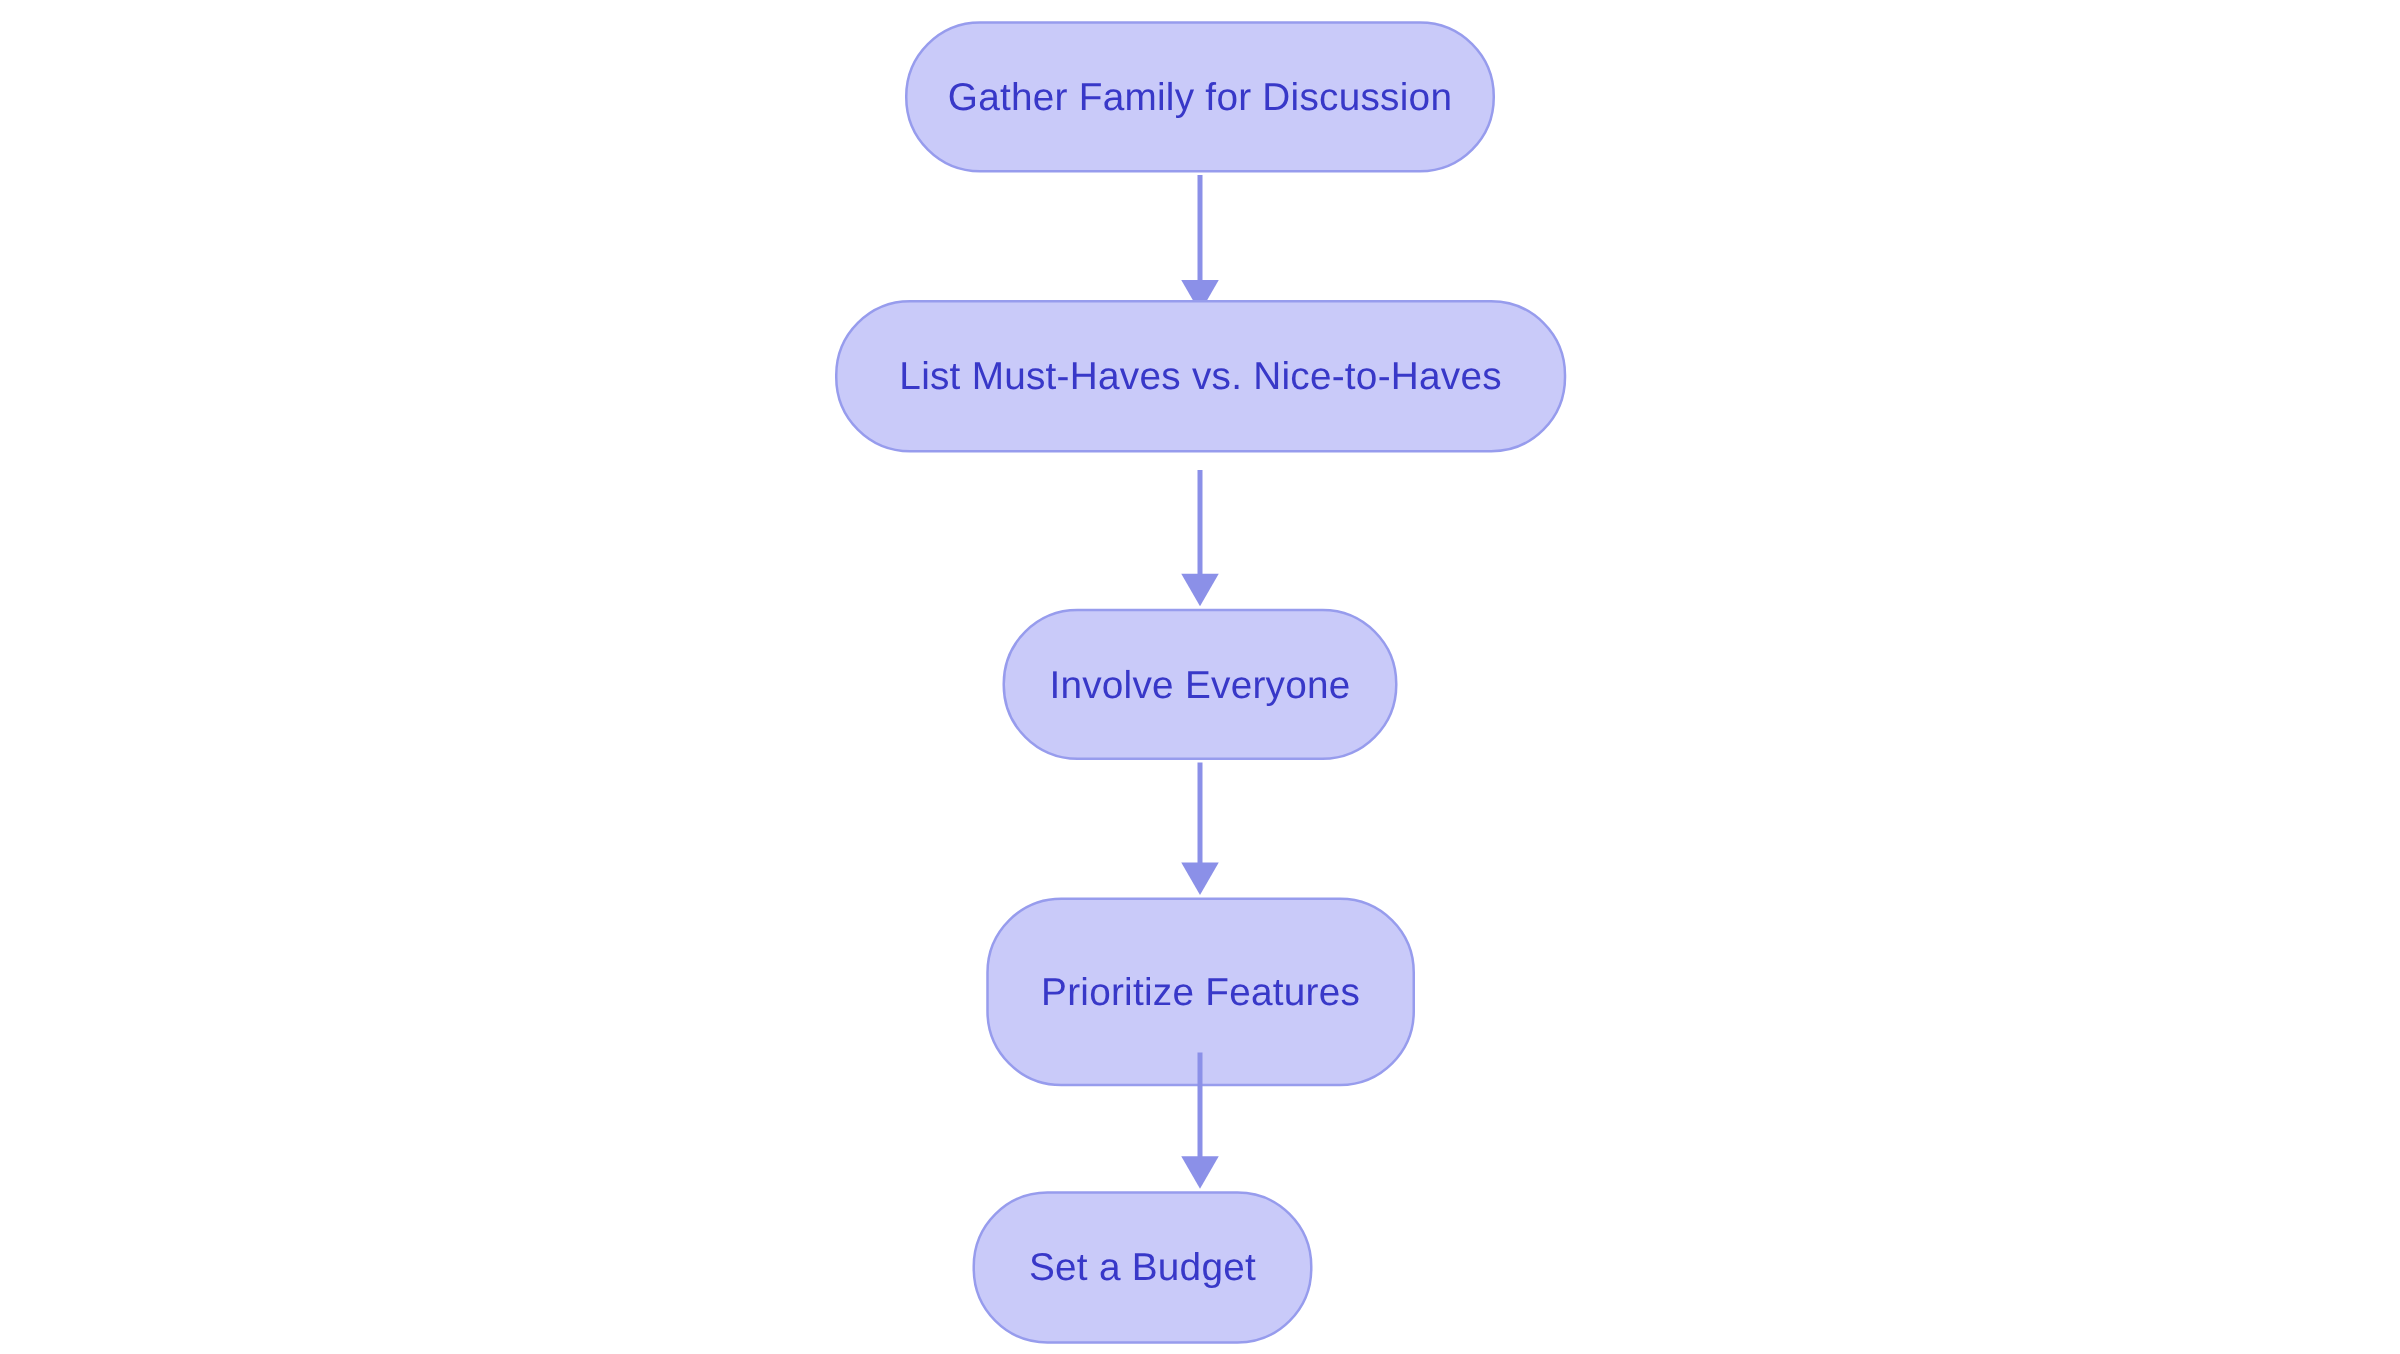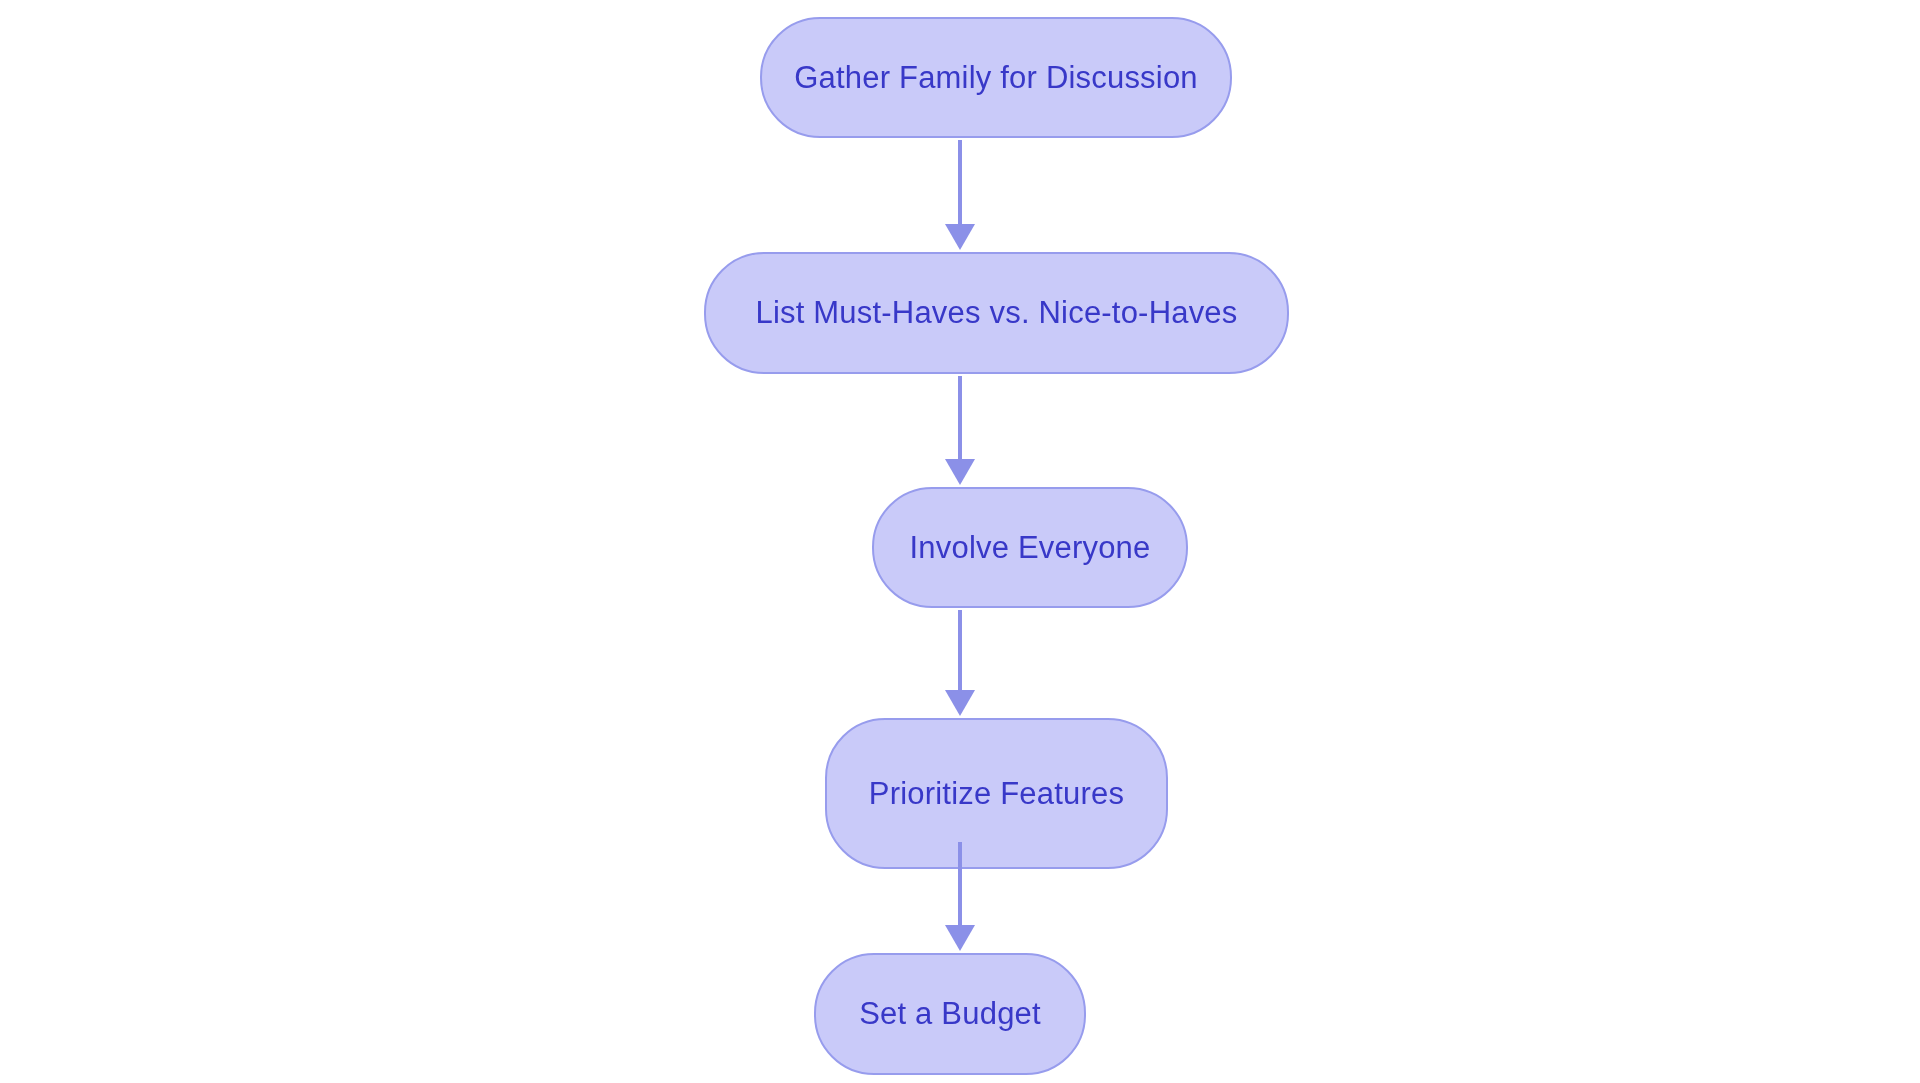--- a/index.html
+++ b/index.html
@@ -22,25 +22,24 @@
     border-radius: 60px;
     background: var(--node-fill, #c9caf9);
     border: 2px solid var(--node-border, #979ced);
     display: flex;
     align-items: center;
     justify-content: center;
     color: var(--node-text, #3838c8);
     font-size: 31px;
     letter-spacing: 0.2px;
     white-space: nowrap;
-    margin-left: 36px;
   }
   .node-1 { left: 724px; top: 17px;  width: 472px; }
-  .node-2 { left: 668px; top: 252px; width: 585px; height: 122px; }
-  .node-3 { left: 836px; top: 487px; width: 316px; }
+  .node-2 { left: 668px; top: 240px; width: 585px; height: 122px; }
+  .node-3 { left: 802px; top: 487px; width: 316px; }
   .node-4 { left: 789px; top: 718px; width: 343px; height: 151px; }
   .node-5 { left: 778px; top: 953px; width: 272px; height: 122px; }
 
   .flow-arrow {
     position: absolute;
     left: 945px;
     width: 30px;
   }
   .arrow-1 { top: 140px; height: 110px; }
   .arrow-2 { top: 376px; height: 109px; }

